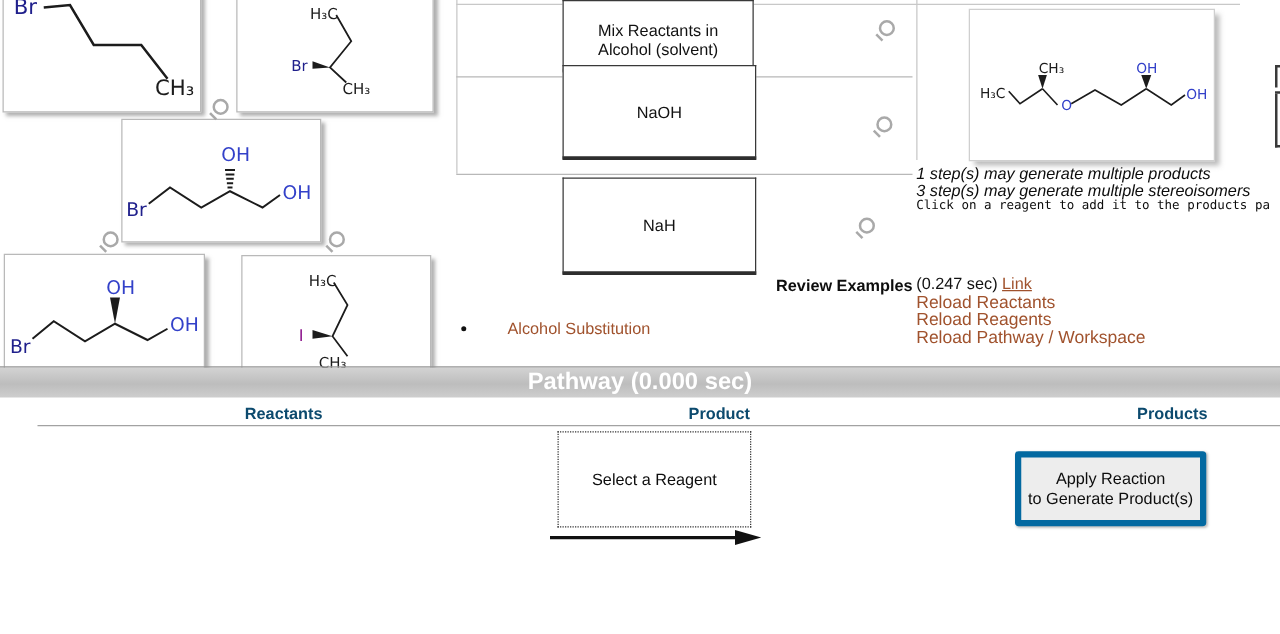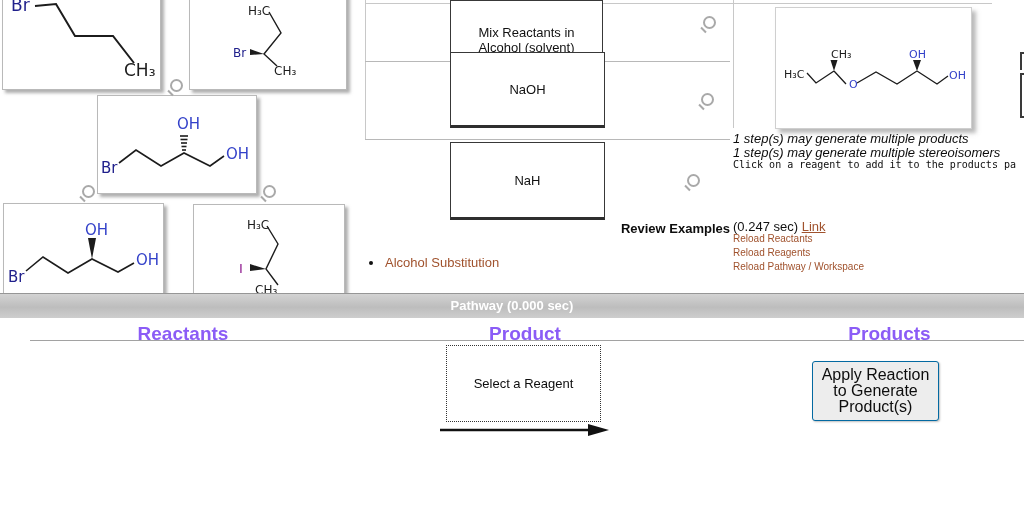--- a/index.html
+++ b/index.html
@@ -27,57 +27,57 @@
   .mag::after{content:"";position:absolute;width:7px;height:2px;background:#a9a9a9;
     transform:rotate(45deg);left:-5px;bottom:-4px;}
 
   
   .reagbox{
     position:absolute;left:450px;width:153px;background:#fff;z-index:1;
     border:1px solid #383838;border-bottom:3px solid #2e2e2e;
     font-size:13px;text-align:center;color:#111;cursor:pointer;
     display:flex;flex-direction:column;justify-content:center;align-items:center;line-height:15px;
   }
-  .reagbox.toprow{justify-content:flex-end;padding-top:7px;box-sizing:border-box;}
+  .reagbox.toprow{justify-content:center;padding-top:7px;box-sizing:border-box;}
 
   .review-header{position:absolute;left:365px;top:221px;width:365px;text-align:right;
     font-weight:bold;font-size:13px;color:#0d0d0d;}
   .bullet{position:absolute;left:369px;top:261px;width:4px;height:4px;background:#111;border-radius:50%;}
-  .example-link{position:absolute;left:385px;top:255px;font-size:13px;color:#a0522d;cursor:pointer;}
+  .example-link{position:absolute;left:406px;top:255px;font-size:13px;color:#a0522d;cursor:pointer;}
 
   
   .note{position:absolute;left:733px;font-style:italic;font-size:13px;color:#0d0d0d;white-space:nowrap;}
   .hint{position:absolute;left:733px;top:159px;font-family:"DejaVu Sans Mono",monospace;
     font-size:10px;color:#0d0d0d;white-space:nowrap;}
   .timing-row{position:absolute;left:733px;top:219px;font-size:13px;white-space:nowrap;}
   .timing-row .lnk{color:#a0522d;cursor:pointer;text-decoration:underline;}
-  .reload{position:absolute;left:733px;font-size:10px;color:#a0522d;cursor:pointer;white-space:nowrap;}
+  .reload{position:absolute;left:733px;font-size:14px;color:#a0522d;cursor:pointer;white-space:nowrap;}
 
   .edgemark{position:absolute;background:#3a3a3a;z-index:1;}
 
   
   .pathbar{
     position:absolute;left:0;top:293px;width:1024px;height:24px;z-index:5;
     background:linear-gradient(180deg,#d3d3d3 0%,#bdbdbd 55%,#cecece 100%);
     border-top:1px solid #969696;
-    color:#fff;font-weight:bold;font-size:13px;text-align:center;line-height:24px;
-  }
-
-  .colhead{position:absolute;top:323px;font-weight:bold;font-size:19px;text-align:center;color:#8b5cf6;}
+    color:#fff;font-weight:bold;font-size:19px;text-align:center;line-height:24px;
+  }
+
+  .colhead{position:absolute;top:323px;font-weight:bold;font-size:13px;text-align:right;color:#0c4a6e;}
   .headrule{position:absolute;left:30px;top:340px;width:994px;height:1px;background:#a2a2a2;}
 
   .dropzone{
     position:absolute;border:1px dotted #333;background:#fff;font-size:13px;color:#0d0d0d;
     display:flex;align-items:center;justify-content:center;text-align:center;cursor:pointer;
   }
   .applybtn{
-    position:absolute;left:812px;top:361px;width:127px;height:60px;box-sizing:border-box;
-    background:#ededed;border:1px solid #0369a1;border-radius:3px;
+    position:absolute;left:812px;top:361px;width:153px;height:60px;box-sizing:border-box;
+    background:#ededed;border:5px solid #0369a1;border-radius:3px;
     box-shadow:1px 1px 2px rgba(0,0,0,.25);
-    font-size:16px;color:#0d0d0d;text-align:center;cursor:pointer;
+    font-size:13px;color:#0d0d0d;text-align:center;cursor:pointer;
     display:flex;flex-direction:column;justify-content:center;line-height:16px;
   }
 </style>
 </head>
 <body>
 
 <div id="stage">
 
   <div class="guide" style="left:365px;top:3px;width:627px;height:1px;"></div>
   <div class="guide" style="left:365px;top:0;width:1px;height:139px;"></div>
@@ -168,21 +168,21 @@
       <polygon points="141,63 137,52 145,52" fill="#1c1c1c"></polygon>
       <text x="8" y="70" font-size="11" fill="#1c1c1c">H₃C</text>
       <text x="55" y="50" font-size="11" fill="#1c1c1c">CH₃</text>
       <text x="73" y="80" font-size="11" fill="#3341c9">O</text>
       <text x="133" y="50" font-size="11" fill="#3341c9">OH</text>
       <text x="173" y="71" font-size="11" fill="#3341c9">OH</text>
     </svg>
   </div>
 
   <div class="note" style="top:131px;">1 step(s) may generate multiple products</div>
-  <div class="note" style="top:145px;">1 step(s) may generate multiple stereoisomers</div>
+  <div class="note" style="top:145px;">3 step(s) may generate multiple stereoisomers</div>
   <div class="hint">Click on a reagent to add it to the products pa</div>
 
   <div class="timing-row">
     <span>(0.247 sec) </span><span class="lnk">Link</span>
   </div>
   <div class="reload" style="top:233px;">Reload Reactants</div>
   <div class="reload" style="top:247px;">Reload Reagents</div>
   <div class="reload" style="top:261px;">Reload Pathway / Workspace</div>
 
   <div class="edgemark" style="left:1020px;top:52px;width:2px;height:18px;"></div>

